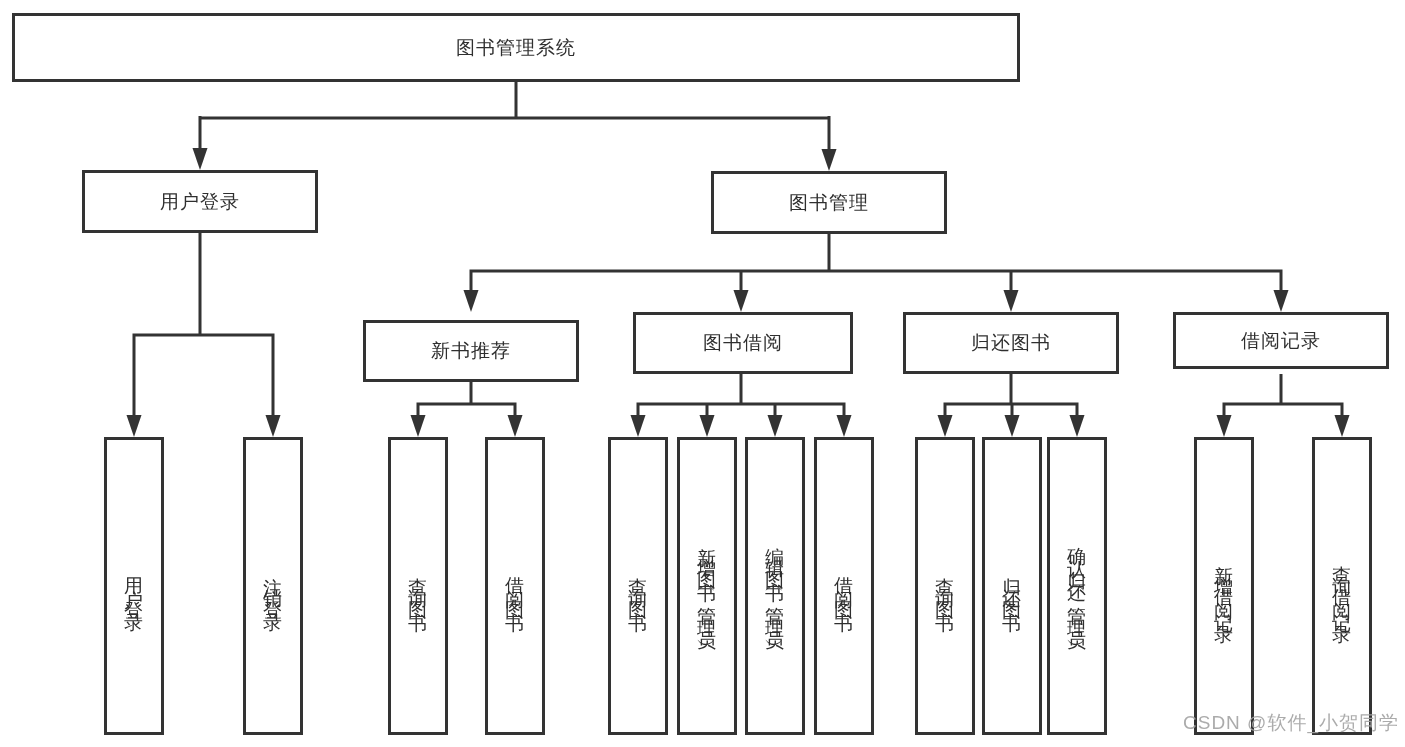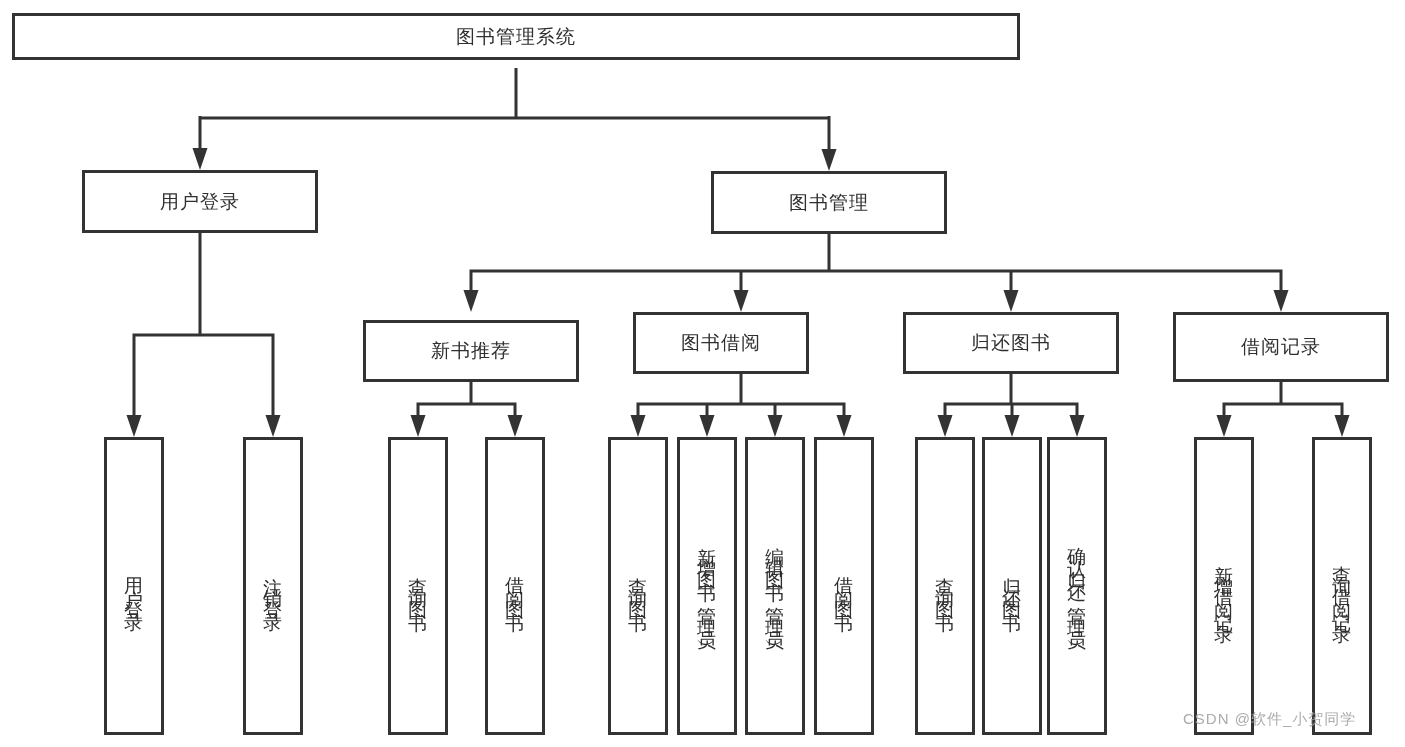--- a/index.html
+++ b/index.html
@@ -39,21 +39,21 @@
     font-size: 19px;
     letter-spacing: 12px;
     line-height: 1;
     white-space: nowrap;
   }
   .watermark {
     position: absolute;
     left: 1183px;
     top: 710px;
     z-index: 5;
-    font-size: 15px;
+    font-size: 19px;
     color: rgba(164,164,164,0.92);
     white-space: nowrap;
     letter-spacing: 1px;
   }
 </style>
 </head>
 <body>
 
 <div class="canvas">
 
@@ -113,41 +113,41 @@
 
     <g stroke="#333333" stroke-width="3" fill="none">
       <path d="M1281,374 V405.5 M1224,404 H1342 M1224,402.5 V419 M1342,402.5 V419"></path>
     </g>
     <g fill="#333333" stroke="none">
       <polygon points="1216.5,415 1231.5,415 1224,437"></polygon>
       <polygon points="1334.5,415 1349.5,415 1342,437"></polygon>
     </g>
   </svg>
 
-  <div class="box" style="left:12px; top:13px; width:1008px; height:47px;">
+  <div class="box" style="left:12px; top:13px; width:1008px; height:69px;">
     <span class="hlabel">图书管理系统</span>
   </div>
 
   <div class="box" style="left:82px; top:170px; width:236px; height:63px;">
     <span class="hlabel">用户登录</span>
   </div>
   <div class="box" style="left:711px; top:171px; width:236px; height:63px;">
     <span class="hlabel">图书管理</span>
   </div>
 
   <div class="box" style="left:363px; top:312px; width:216px; height:62px;margin-top:8px;">
     <span class="hlabel">新书推荐</span>
   </div>
-  <div class="box" style="left:633px; top:312px; width:176px; height:62px;">
+  <div class="box" style="left:633px; top:312px; width:220px; height:62px;">
     <span class="hlabel">图书借阅</span>
   </div>
   <div class="box" style="left:903px; top:312px; width:216px; height:62px;">
     <span class="hlabel">归还图书</span>
   </div>
-  <div class="box" style="left:1173px; top:312px; width:216px; height:70px;">
+  <div class="box" style="left:1173px; top:312px; width:216px; height:57px;">
     <span class="hlabel">借阅记录</span>
   </div>
 
   <div class="box" style="left:104px; top:437px; width:60px; height:298px;">
     <span class="vtext">用户登录</span>
   </div>
   <div class="box" style="left:243px; top:437px; width:60px; height:298px;">
     <span class="vtext">注销登录</span>
   </div>
 

